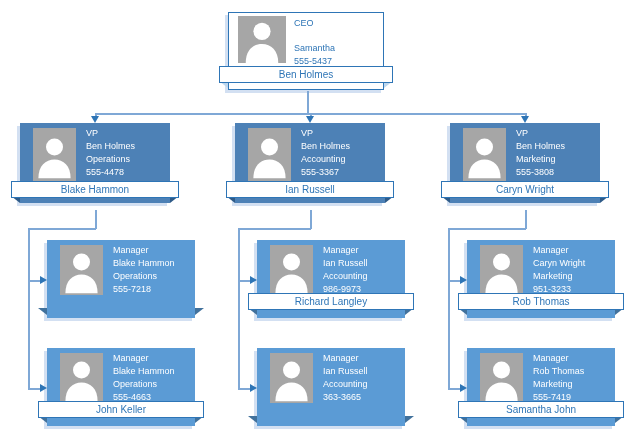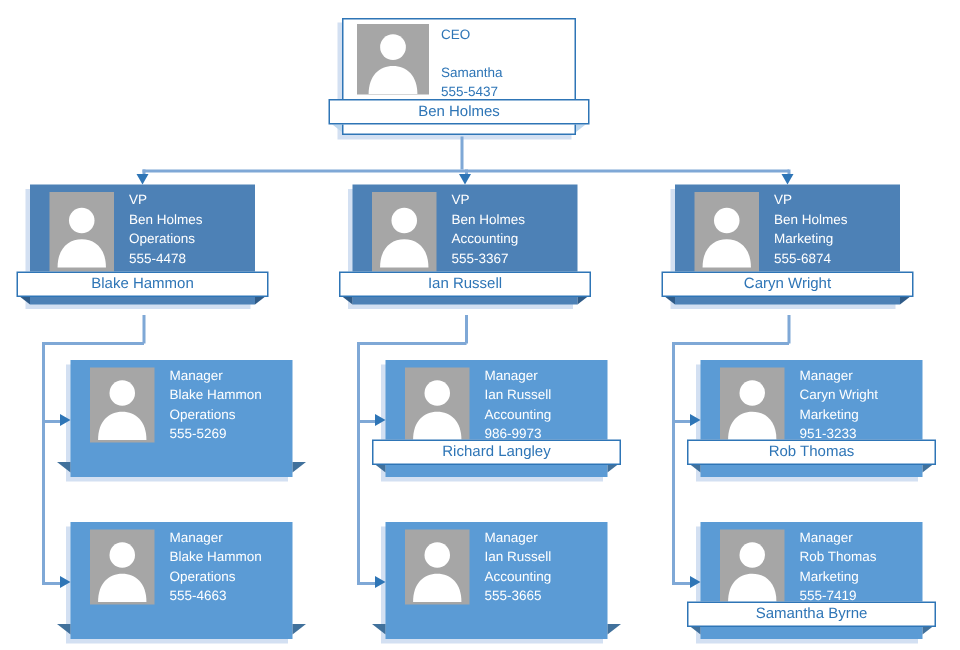--- a/index.html
+++ b/index.html
@@ -118,40 +118,40 @@
     <div class="photo" style="left:13px;top:5px;width:43px;height:54px;">
       <svg viewBox="0 0 48 52">
           <circle cx="24" cy="17" r="9.5" fill="#ffffff"></circle>
           <path d="M6 52 C6 38 14 31 24 31 C34 31 42 38 42 52 Z" fill="#ffffff"></path>
         </svg>
     </div>
     <div class="info" style="left:66px;top:4px;">
       <div>VP</div>
       <div>Ben Holmes</div>
       <div>Marketing</div>
-      <div>555-6874</div>
+      <div>555-3808</div>
     </div>
     <div class="fold l" style="left:-9px;top:73px;"></div>
     <div class="fold r" style="right:-9px;top:73px;"></div>
     <div class="ribbon" style="top:58px;">Caryn Wright</div>
   </div>
 
   <div class="card mgr" style="left:47px;top:240px;width:148px;height:78px;">
     <div class="body"></div>
     <div class="photo" style="left:13px;top:5px;width:43px;height:50px;">
       <svg viewBox="0 0 48 52">
           <circle cx="24" cy="17" r="9.5" fill="#ffffff"></circle>
           <path d="M6 52 C6 38 14 31 24 31 C34 31 42 38 42 52 Z" fill="#ffffff"></path>
         </svg>
     </div>
     <div class="info" style="left:66px;top:4px;">
       <div>Manager</div>
       <div>Blake Hammon</div>
       <div>Operations</div>
-      <div>555-5269</div>
+      <div>555-7218</div>
     </div>
     <div class="fold l" style="left:-9px;top:68px;"></div>
     <div class="fold r" style="right:-9px;top:68px;"></div>
   </div>
 
   <div class="card mgr" style="left:47px;top:348px;width:148px;height:78px;">
     <div class="body"></div>
     <div class="photo" style="left:13px;top:5px;width:43px;height:50px;">
       <svg viewBox="0 0 48 52">
           <circle cx="24" cy="17" r="9.5" fill="#ffffff"></circle>
@@ -159,20 +159,21 @@
         </svg>
     </div>
     <div class="info" style="left:66px;top:4px;">
       <div>Manager</div>
       <div>Blake Hammon</div>
       <div>Operations</div>
       <div>555-4663</div>
     </div>
     <div class="fold l" style="left:-9px;top:68px;"></div>
     <div class="fold r" style="right:-9px;top:68px;"></div>
+    <div class="ribbon" style="top:53px;">John Keller</div>
   </div>
 
   <div class="card mgr" style="left:257px;top:240px;width:148px;height:78px;">
     <div class="body"></div>
     <div class="photo" style="left:13px;top:5px;width:43px;height:50px;">
       <svg viewBox="0 0 48 52">
           <circle cx="24" cy="17" r="9.5" fill="#ffffff"></circle>
           <path d="M6 52 C6 38 14 31 24 31 C34 31 42 38 42 52 Z" fill="#ffffff"></path>
         </svg>
     </div>
@@ -192,21 +193,21 @@
     <div class="photo" style="left:13px;top:5px;width:43px;height:50px;">
       <svg viewBox="0 0 48 52">
           <circle cx="24" cy="17" r="9.5" fill="#ffffff"></circle>
           <path d="M6 52 C6 38 14 31 24 31 C34 31 42 38 42 52 Z" fill="#ffffff"></path>
         </svg>
     </div>
     <div class="info" style="left:66px;top:4px;">
       <div>Manager</div>
       <div>Ian Russell</div>
       <div>Accounting</div>
-      <div>555-3665</div>
+      <div>363-3665</div>
     </div>
     <div class="fold l" style="left:-9px;top:68px;"></div>
     <div class="fold r" style="right:-9px;top:68px;"></div>
   </div>
 
   <div class="card mgr" style="left:467px;top:240px;width:148px;height:78px;">
     <div class="body"></div>
     <div class="photo" style="left:13px;top:5px;width:43px;height:50px;">
       <svg viewBox="0 0 48 52">
           <circle cx="24" cy="17" r="9.5" fill="#ffffff"></circle>
@@ -233,21 +234,21 @@
         </svg>
     </div>
     <div class="info" style="left:66px;top:4px;">
       <div>Manager</div>
       <div>Rob Thomas</div>
       <div>Marketing</div>
       <div>555-7419</div>
     </div>
     <div class="fold l" style="left:-9px;top:68px;"></div>
     <div class="fold r" style="right:-9px;top:68px;"></div>
-    <div class="ribbon" style="top:53px;">Samantha Byrne</div>
+    <div class="ribbon" style="top:53px;">Samantha John</div>
   </div>
 
   <div class="line" style="left:307px;top:91px;width:1.5px;height:22px;"></div>
   <div class="line" style="left:95px;top:113px;width:431px;height:1.5px;"></div>
   <div class="line" style="left:95px;top:113px;width:1.5px;height:4px;"></div>
   <div class="arrow-down" style="left:91px;top:116px;"></div>
   <div class="line" style="left:310px;top:113px;width:1.5px;height:4px;"></div>
   <div class="arrow-down" style="left:306px;top:116px;"></div>
   <div class="line" style="left:525px;top:113px;width:1.5px;height:4px;"></div>
   <div class="arrow-down" style="left:521px;top:116px;"></div>

